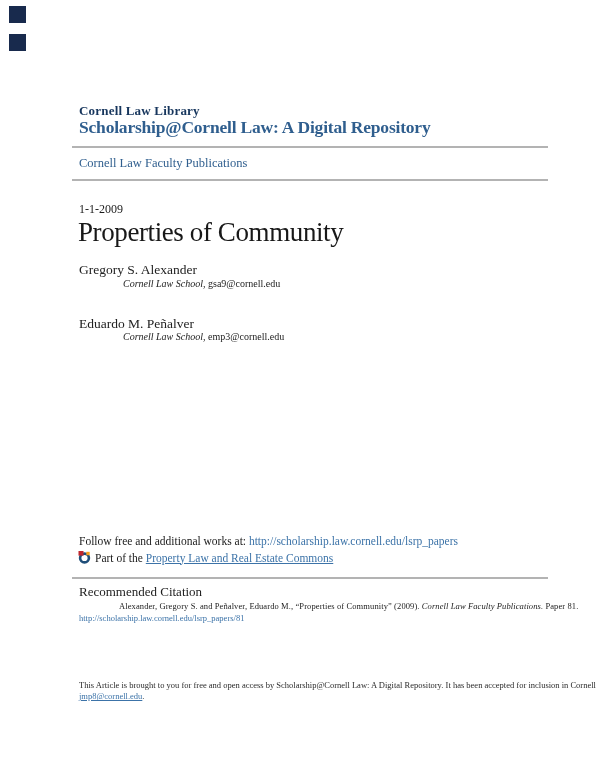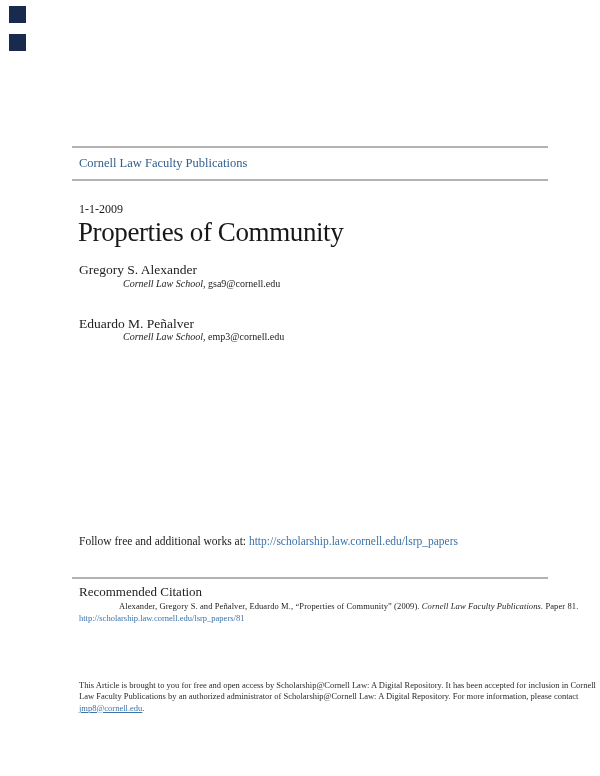--- a/index.html
+++ b/index.html
@@ -35,42 +35,53 @@
   .footer div{white-space:nowrap;}
 </style>
 </head>
 <body>
 
 <div class="page">
 
   <div class="corner-square sq1"></div>
   <div class="corner-square sq2"></div>
 
+  <div class="abs lib">Cornell Law Library</div>
+  <div class="abs repo">Scholarship@Cornell Law: A Digital Repository</div>
 
   <div class="rule rule1"></div>
   <div class="abs series">Cornell Law Faculty Publications</div>
   <div class="rule rule2"></div>
 
   <div class="abs date">1-1-2009</div>
   <div class="abs title">Properties of Community</div>
 
   <div class="abs authname an1">Gregory S. Alexander</div>
   <div class="abs authaff aa1"><span class="school">Cornell Law School,</span> <span>gsa9@cornell.edu</span></div>
 
   <div class="abs authname an2">Eduardo M. Peñalver</div>
   <div class="abs authaff aa2"><span class="school">Cornell Law School,</span> <span>emp3@cornell.edu</span></div>
 
   <div class="abs follow"><span>Follow free and additional works at: </span><a class="lnk">http://scholarship.law.cornell.edu/lsrp_papers</a></div>
 
+  <div class="abs partline">
+    <span class="dcicon">
+      <svg width="13" height="13" viewBox="0 0 13 13">
+        <circle cx="6.5" cy="7" r="4.4" fill="none" stroke="#1f4e79" stroke-width="2.6"></circle>
+        <rect x="0.5" y="0" width="5" height="4.6" fill="#c1272d"></rect>
+        <rect x="8.3" y="0.8" width="3.4" height="3.4" fill="#f9a11b"></rect>
+      </svg>
+    </span>
+    <span><span>Part of the </span><a class="lnk-u">Property Law and Real Estate Commons</a></span>
+  </div>
 
   <div class="rule rule3"></div>
 
   <div class="abs rec">Recommended Citation</div>
   <div class="abs cite"><span>Alexander, Gregory S. and Peñalver, Eduardo M., “Properties of Community” (2009). </span><span class="ital">Cornell Law Faculty Publications.</span><span> Paper 81.</span></div>
   <div class="abs citeurl"><a class="lnk">http://scholarship.law.cornell.edu/lsrp_papers/81</a></div>
 
   <div class="footer">
     <div>This Article is brought to you for free and open access by Scholarship@Cornell Law: A Digital Repository. It has been accepted for inclusion in Cornell</div>
-    <div>Law Faculty Publications by an authorized administrator of Scholarship@Cornell Law: A Digital Repository. For more information, please contact</div>
     <div><a class="lnk-u">jmp8@cornell.edu</a><span>.</span></div>
   </div>
 
 </div>
 
 </body></html>

